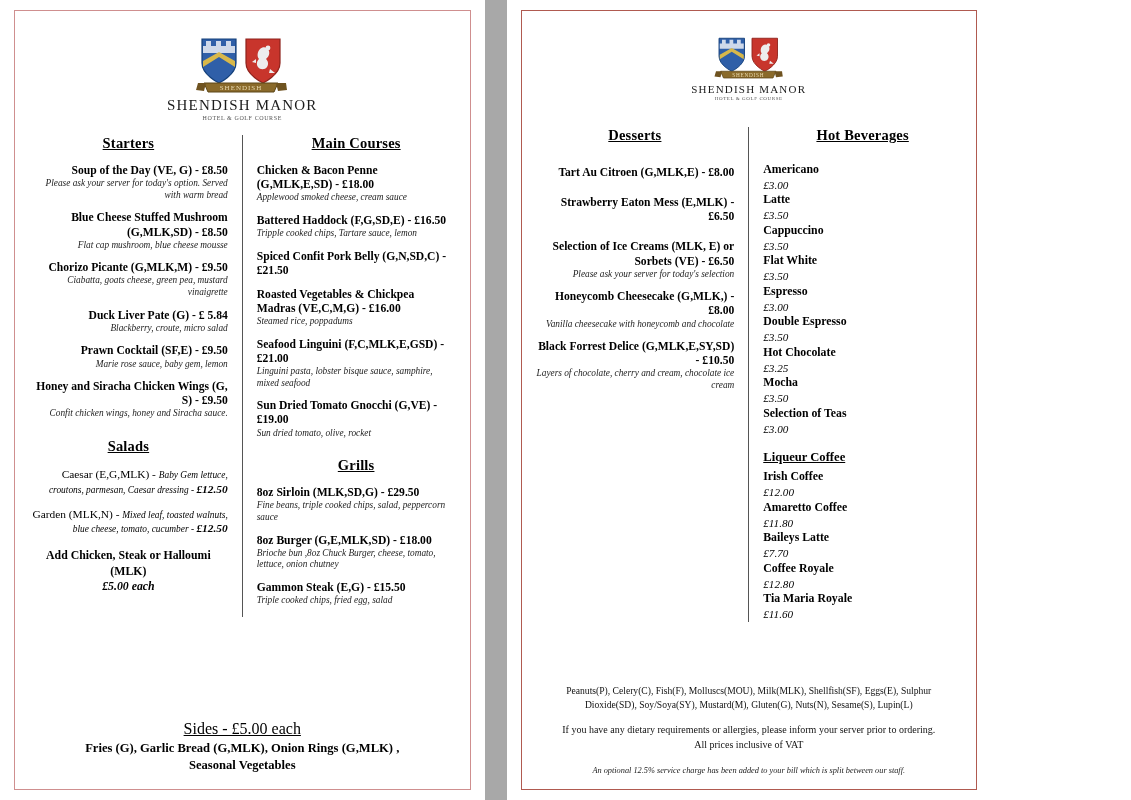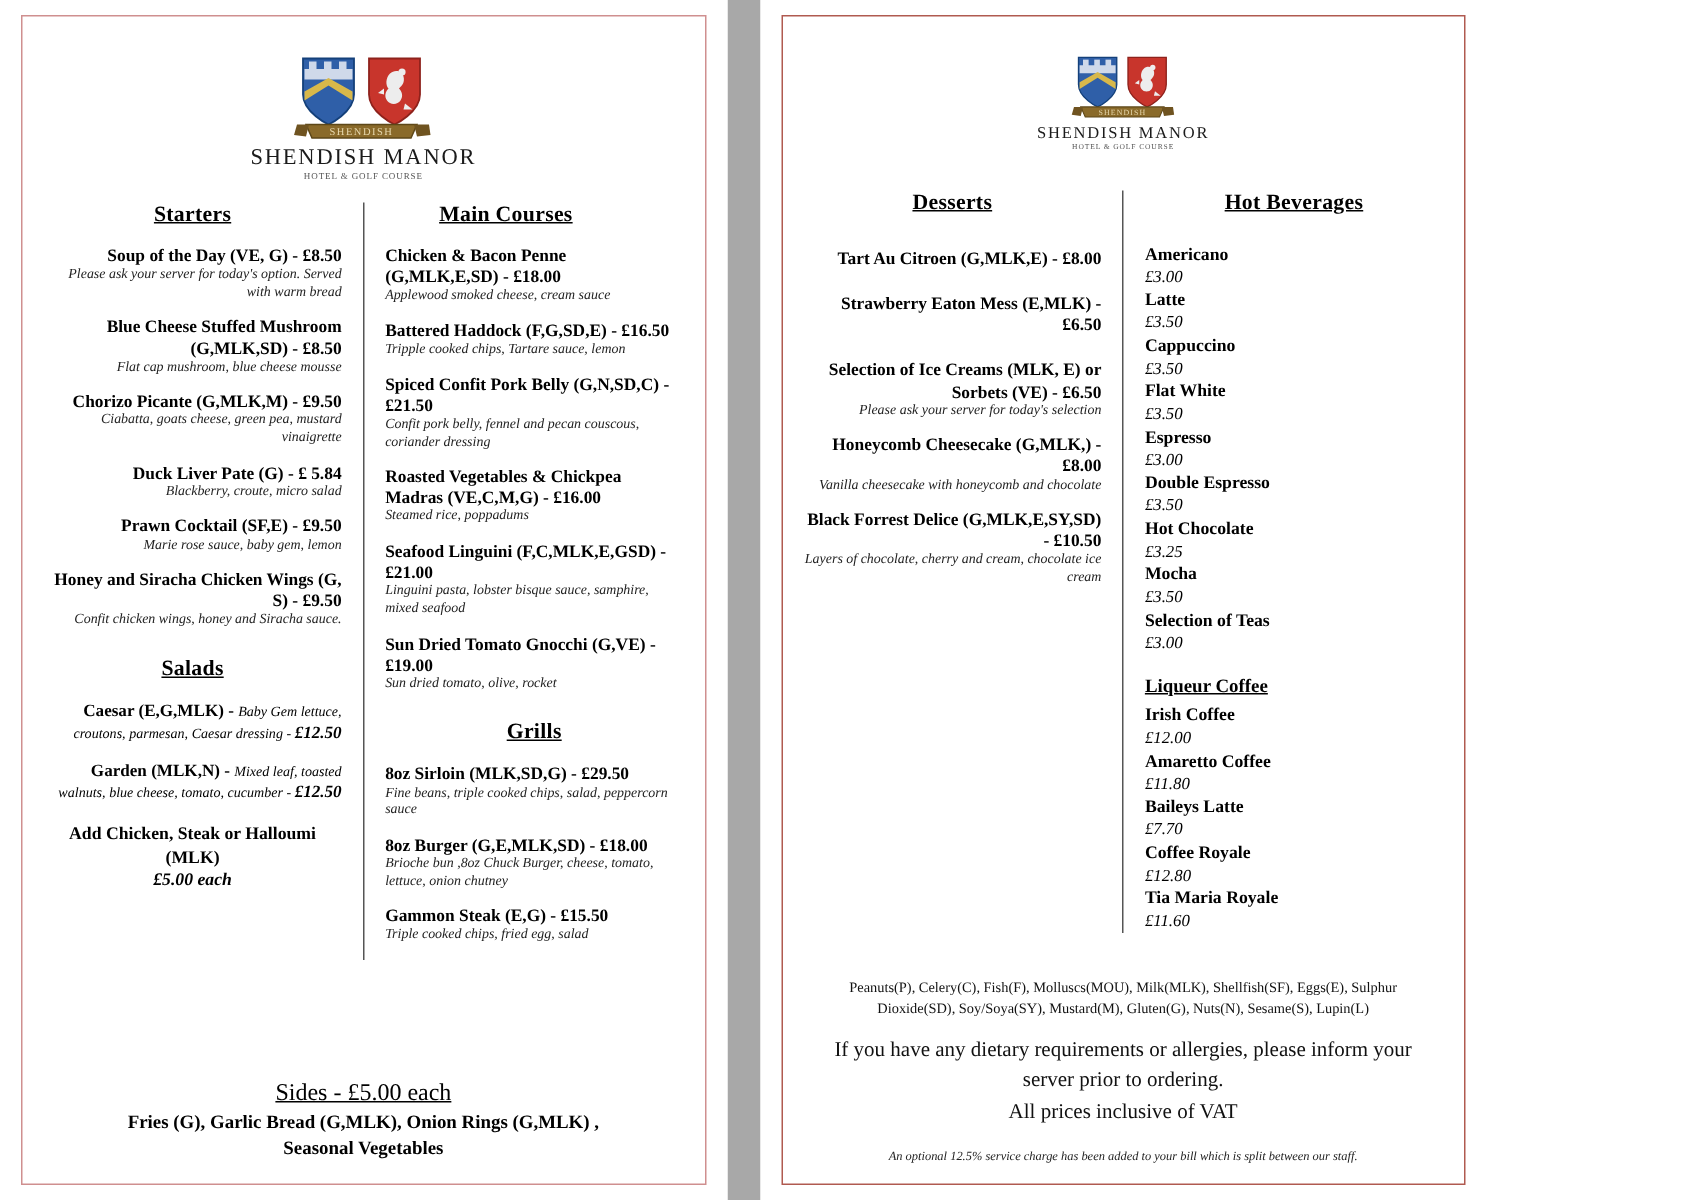--- a/index.html
+++ b/index.html
@@ -102,21 +102,21 @@
   .ta-l { text-align: left; }
 
   
   .inline-item {
     font-size: 11.4px;
     line-height: 1.3;
     text-align: right;
     margin-bottom: 10px;
     color: #000;
   }
-  .inline-item .nm { font-weight: bold; margin-top: 20px; }
+  .inline-item .nm { font-weight: normal; margin-top: 20px; }
   .inline-item .ds { font-style: italic; font-size: 9.4px; }
   .inline-item .pr { font-weight: bold; font-style: italic; }
 
   .add-line {
     text-align: center;
     font-weight: bold;
     font-size: 11.8px;
     line-height: 1.3;
     margin-top: 12px;
   }
@@ -161,21 +161,21 @@
     bottom: 14px;
     text-align: center;
   }
   .allergens {
     font-size: 9.6px;
     line-height: 1.4;
     color: #111;
     padding: 0 10px;
   }
   .notice {
-    font-size: 14px;
+    font-size: 10px;
     line-height: 1.45;
     margin-top: 12px;
     color: #111;
   }
   .service {
     font-size: 8.3px;
     font-style: italic;
     margin-top: 14px;
     color: #222;
   }
@@ -251,33 +251,32 @@
             <span class="nm">Garden (MLK,N)</span><span class="nm"> - </span><span class="ds">Mixed leaf, toasted walnuts, blue cheese, tomato, cucumber</span><span class="ds"> - </span><span class="pr">£12.50</span>
           </div>
 
           <div class="add-line">
             <span>Add Chicken, Steak or Halloumi (MLK)</span><br>
             <span class="pr">£5.00 each</span>
           </div>
         </div>
 
         <div class="col col-right col-div">
-          <div class="sec-head ta-l" style="text-align:left;margin-left:36px;">Main Courses</div>
+          <div class="sec-head ta-l" style="text-align:center;">Main Courses</div>
 
           <div class="item">
             <div class="item-name ta-l">Chicken &amp; Bacon Penne (G,MLK,E,SD) - £18.00</div>
             <div class="item-desc ta-l">Applewood smoked cheese, cream sauce</div>
           </div>
           <div class="item">
             <div class="item-name ta-l">Battered Haddock (F,G,SD,E) - £16.50</div>
             <div class="item-desc ta-l">Tripple cooked chips, Tartare sauce, lemon</div>
           </div>
           <div class="item">
             <div class="item-name ta-l">Spiced Confit Pork Belly (G,N,SD,C) - £21.50</div>
-            <div class="item-desc ta-l">Confit pork belly, fennel and pecan couscous, coriander dressing</div>
           </div>
           <div class="item">
             <div class="item-name ta-l">Roasted Vegetables &amp; Chickpea Madras (VE,C,M,G) - £16.00</div>
             <div class="item-desc ta-l">Steamed rice, poppadums</div>
           </div>
           <div class="item">
             <div class="item-name ta-l">Seafood Linguini (F,C,MLK,E,GSD) - £21.00</div>
             <div class="item-desc ta-l">Linguini pasta, lobster bisque sauce, samphire, mixed seafood</div>
           </div>
           <div class="item">

